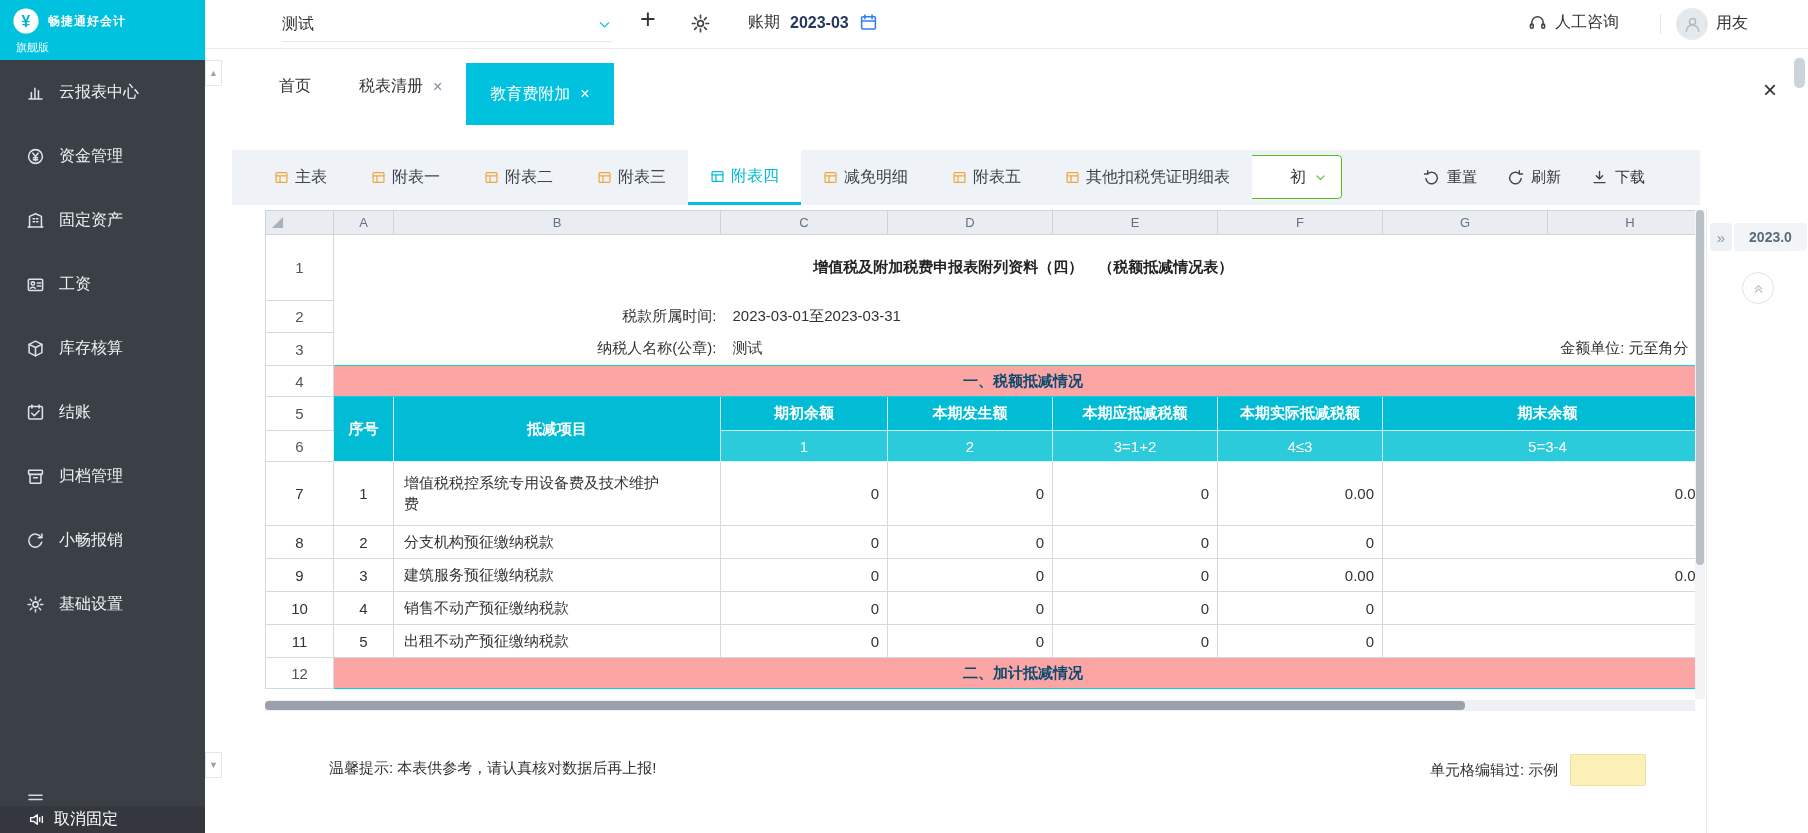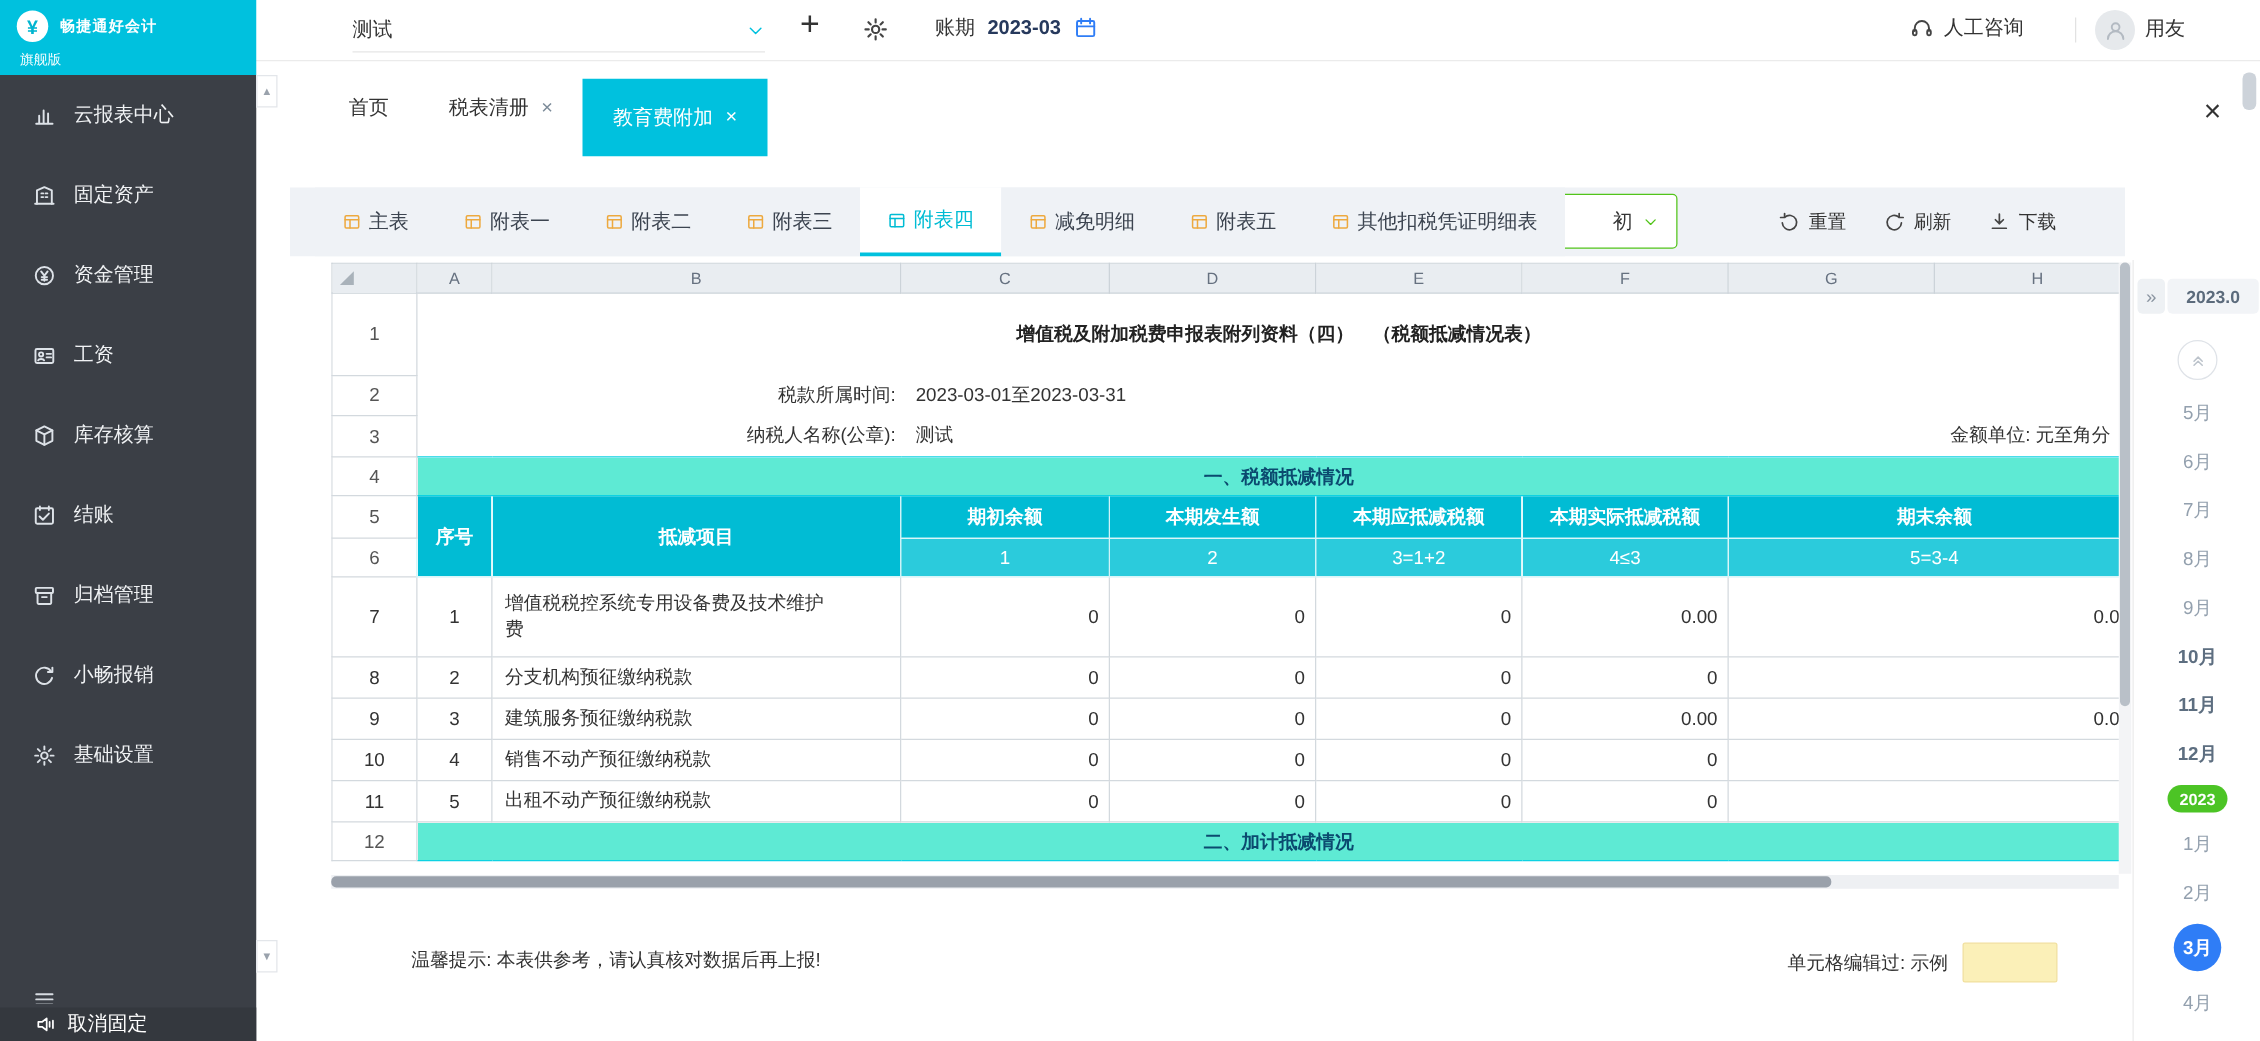--- a/index.html
+++ b/index.html
@@ -75,21 +75,21 @@
   td.corner svg{position:absolute;left:5px;top:5px;}
   tr.r1{height:66px;}
   td.title{text-align:center;font-size:19px;font-weight:bold;color:#222;border:0;}
   tr.r2{height:32px;}
   tr.r3{height:33px;}
   td.blank{border:0;}
   td.lbl{border:0;text-align:right;padding-right:4px;color:#333;}
   td.val{border:0;text-align:left;padding-left:12px;color:#333;}
   td.unit{border:0;text-align:right;padding-right:24px;color:#333;}
   tr.r4{height:31px;}
-  td.banner{background:#5eead4;border:1px solid #0ed2e2;color:#0b4a6f;font-weight:bold;text-align:center;}
+  td.banner{background:#fca5a5;border:1px solid #0ed2e2;color:#0b4a6f;font-weight:bold;text-align:center;}
   tr.r5{height:34px;}
   tr.r6{height:31px;}
   td.h1{background:#01bcd4;border:1px solid #cdf3f8;color:#fff;text-align:center;font-weight:bold;cursor:pointer;}
   td.h2{background:#2bcbdc;border:1px solid #cdf3f8;color:#fff;text-align:center;cursor:pointer;}
   #data-rows tr{height:33px;}
   #data-rows tr.tall{height:64px;}
   #data-rows td{border:1px solid #d3d9de;color:#333;cursor:pointer;background:#fff;}
   td.rn{border:1px solid #d3d9de;background:#fff;color:#555;text-align:center;font-size:14px;padding:0;cursor:pointer;}
   td.seq{text-align:center;}
   td.item{text-align:left;padding:4px 10px;line-height:1.35;}
@@ -188,36 +188,36 @@
   <div id="sidebar-items">
       <div class="sb-item">
         <span class="sb-ic" data-icon="report-icon">
           <svg viewBox="0 0 16 16" fill="none" stroke="currentColor" stroke-width="1.3" stroke-linecap="round" stroke-linejoin="round">
             <path d="M2.5 13.5h11M4.5 13.5V8M7.5 13.5V4.5M10.5 13.5V6.5"></path>
           </svg>
         </span>
         <span class="sb-label">云报表中心</span>
       </div>
       <div class="sb-item">
+        <span class="sb-ic" data-icon="funds-icon">
+          <svg viewBox="0 0 16 16" fill="none" stroke="currentColor" stroke-width="1.3" stroke-linecap="round" stroke-linejoin="round">
+            <circle cx="8" cy="8" r="5.8"></circle>
+            <path d="M5.8 5.2L8 8l2.2-2.8M8 8v3.5M6.2 9h3.6M6.2 10.8h3.6"></path>
+          </svg>
+        </span>
+        <span class="sb-label">资金管理</span>
+      </div>
+      <div class="sb-item">
         <span class="sb-ic" data-icon="asset-icon">
           <svg viewBox="0 0 16 16" fill="none" stroke="currentColor" stroke-width="1.3" stroke-linecap="round" stroke-linejoin="round">
             <path d="M3 13.5V4.5l5-2.2 5 2.2v9"></path>
             <path d="M1.8 13.5h12.4M6 6.5h1.2M8.8 6.5H10M6 9h1.2M8.8 9H10"></path>
           </svg>
         </span>
         <span class="sb-label">固定资产</span>
-      </div>
-      <div class="sb-item">
-        <span class="sb-ic" data-icon="funds-icon">
-          <svg viewBox="0 0 16 16" fill="none" stroke="currentColor" stroke-width="1.3" stroke-linecap="round" stroke-linejoin="round">
-            <circle cx="8" cy="8" r="5.8"></circle>
-            <path d="M5.8 5.2L8 8l2.2-2.8M8 8v3.5M6.2 9h3.6M6.2 10.8h3.6"></path>
-          </svg>
-        </span>
-        <span class="sb-label">资金管理</span>
       </div>
       <div class="sb-item">
         <span class="sb-ic" data-icon="salary-icon">
           <svg viewBox="0 0 16 16" fill="none" stroke="currentColor" stroke-width="1.3" stroke-linecap="round" stroke-linejoin="round">
             <rect x="2" y="3.5" width="12" height="9.5" rx="1"></rect>
             <circle cx="5.8" cy="7.2" r="1.4"></circle>
             <path d="M3.8 11.2c.4-1.2 3.6-1.2 4 0M9.5 6.8h3M9.5 9.2h3"></path>
           </svg>
         </span>
         <span class="sb-label">工资</span>
@@ -567,35 +567,20 @@
       <span data-icon="collapse-icon">»</span>
     </div>
   <div id="panel-header">2023.0</div>
   <div id="scroll-up-btn">
       <span data-icon="scroll-up-icon">
         <svg viewBox="0 0 16 16" fill="none" stroke="currentColor" stroke-width="1.3" stroke-linecap="round" stroke-linejoin="round">
           <path d="M4.5 8.5L8 5l3.5 3.5M4.5 12L8 8.5 11.5 12"></path>
         </svg>
       </span>
     </div>
-  <div id="months">
-      <div class="month">5月</div>
-      <div class="month">6月</div>
-      <div class="month">7月</div>
-      <div class="month">8月</div>
-      <div class="month">9月</div>
-      <div class="month strong">10月</div>
-      <div class="month strong">11月</div>
-      <div class="month strong">12月</div>
-      <div class="month year-badge">2023</div>
-      <div class="month">1月</div>
-      <div class="month">2月</div>
-      <div class="month active">3月</div>
-      <div class="month">4月</div>
-    </div>
 </div>
 
 <div id="footer">
   <div id="tip">温馨提示: 本表供参考，请认真核对数据后再上报!</div>
   <div id="legend">
     <span>单元格编辑过: 示例</span>
     <span id="swatch"></span>
   </div>
 </div>
 

